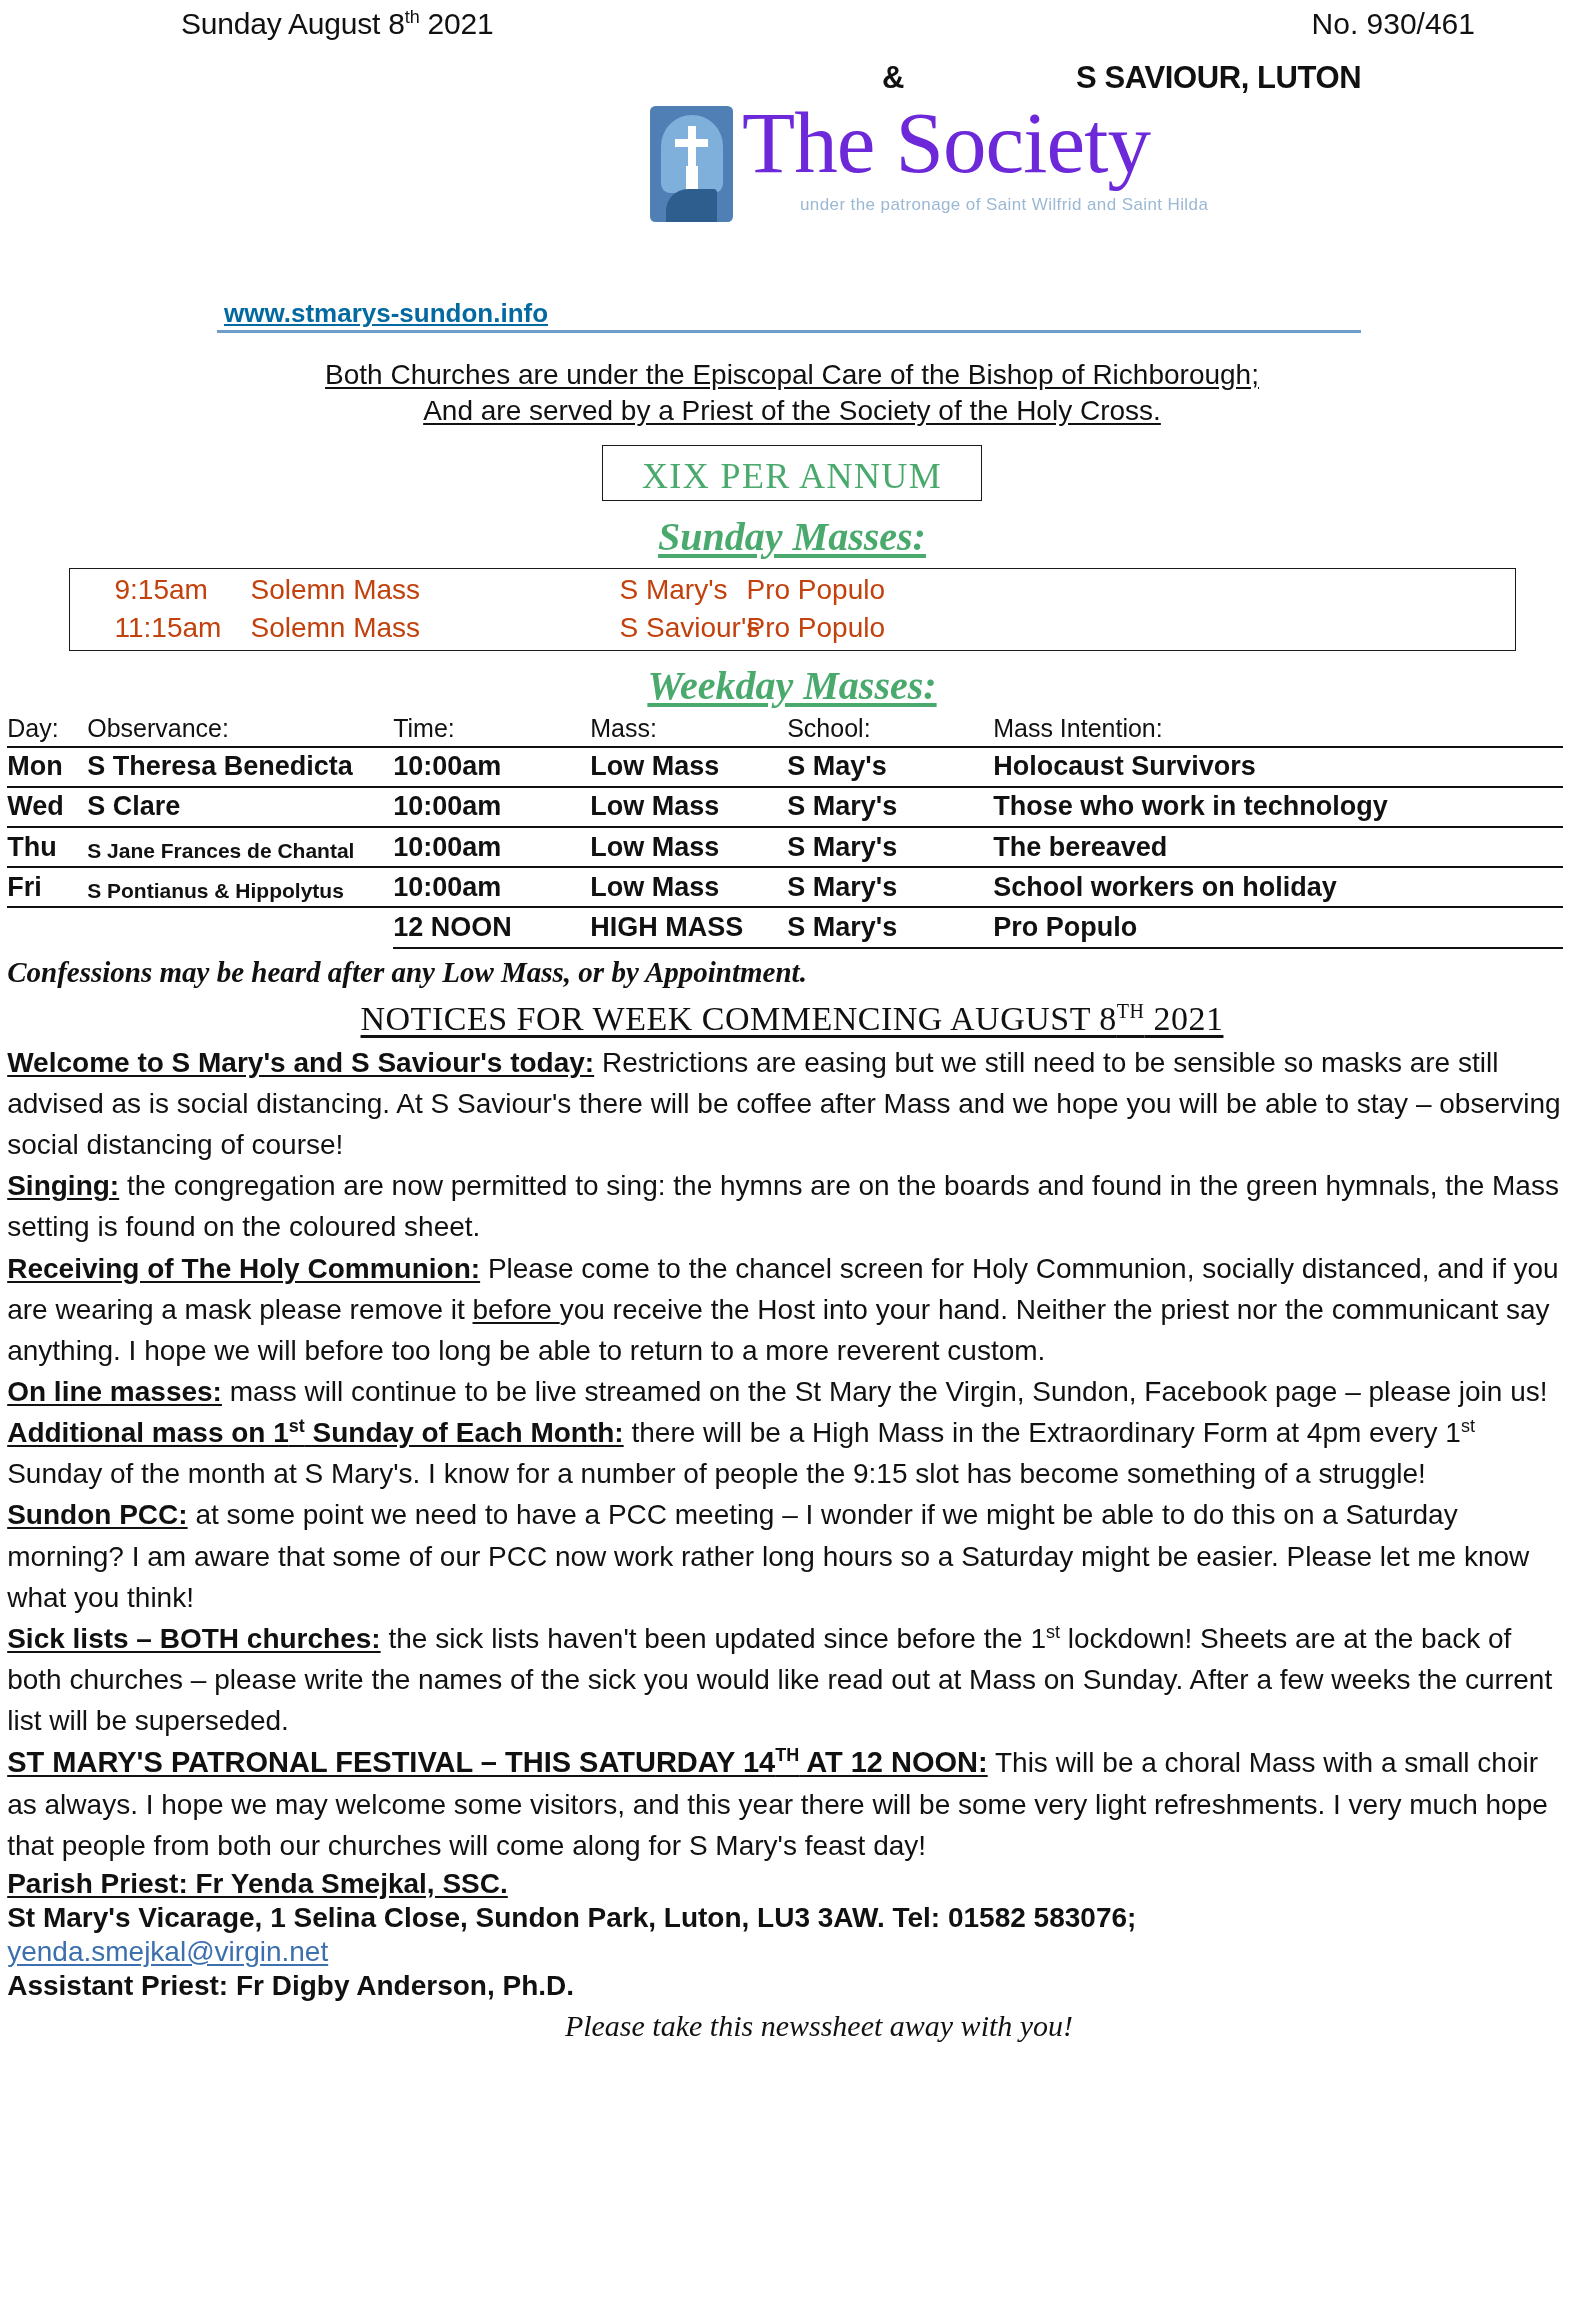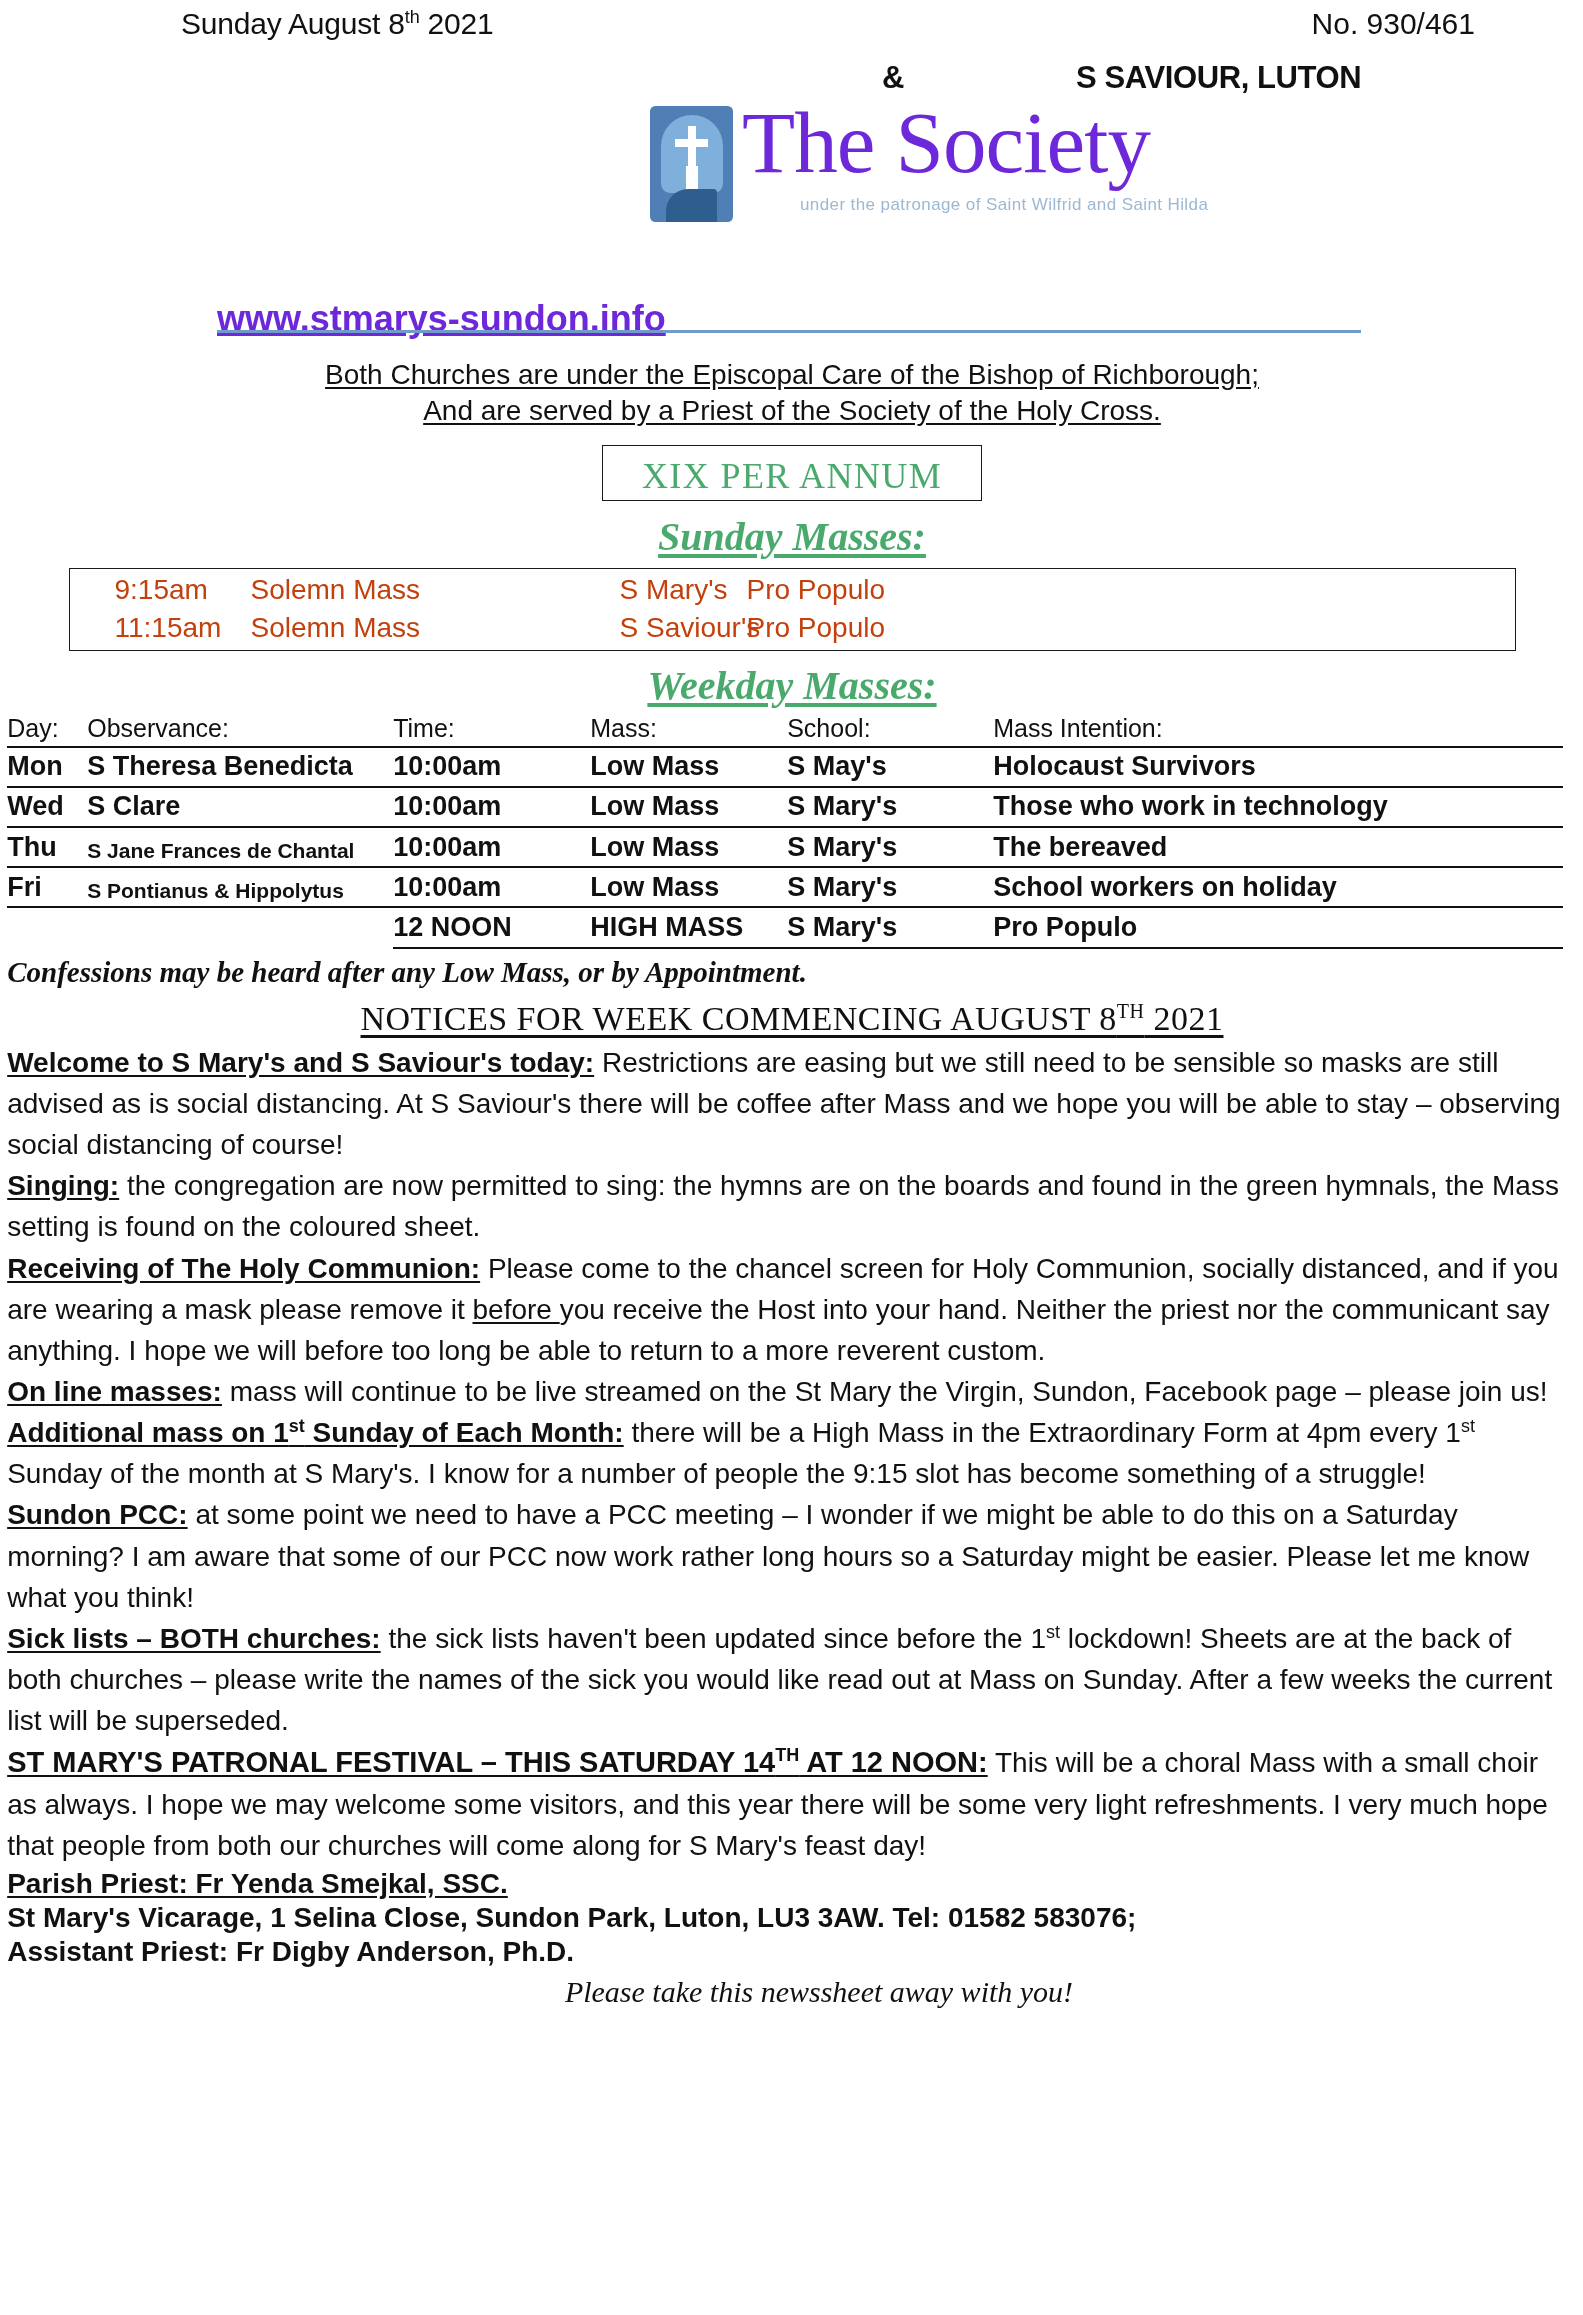--- a/index.html
+++ b/index.html
@@ -155,25 +155,25 @@
     position: absolute;
     left: 800px;
     top: 98px;
     font-size: 17px;
     color: #9bb8d4;
     letter-spacing: 0.4px;
     white-space: nowrap;
   }
   .site-url {
     position: absolute;
-    left: 217px;
+    left: 224px;
     top: 201px;
-    font-size: 36px;
-    font-weight: bold;
-    color: #6d28d9;
+    font-size: 26px;
+    font-weight: bold;
+    color: #0369a1;
     text-decoration: underline;
     white-space: nowrap;
   }
   .url-rule {
     position: absolute;
     left: 217px;
     top: 233px;
     width: 1144px;
     height: 2.7px;
     background: #6f9cc8;
@@ -488,17 +488,18 @@
   <p class="notice"><b class="lbl"><span>Additional mass on 1</span><sup>st</sup><span> Sunday of Each Month:</span></b><span> there will be a High Mass in the Extraordinary Form at 4pm every 1</span><sup>st</sup><span> Sunday of the month at S Mary's.  I know for a number of people the 9:15 slot has become something of a struggle!</span></p>
 
   <p class="notice"><b class="lbl">Sundon PCC:</b><span> at some point we need to have a PCC meeting – I wonder if we might be able to do this on a Saturday morning?  I am aware that some of our PCC now work rather long hours so a Saturday might be easier. Please let me know what you think!</span></p>
 
   <p class="notice"><b class="lbl">Sick lists – BOTH churches:</b><span> the sick lists haven't been updated since before the 1</span><sup>st</sup><span> lockdown!  Sheets are at the back of both churches – please write the names of the sick you would like read out at Mass on Sunday.  After a few weeks the current list will be superseded.</span></p>
 
   <p class="notice big-lbl"><b class="lbl"><span>ST MARY'S PATRONAL FESTIVAL – THIS SATURDAY 14</span><sup>TH</sup><span> AT 12 NOON:</span></b><span> This will be a choral Mass with a small choir as always.  I hope we may welcome some visitors, and this year there will be some very light refreshments. I very much hope that people from both our churches will come along for S Mary's feast day!</span></p>
 
   <div class="footer-line uline">Parish Priest: Fr Yenda Smejkal, SSC.</div>
   <div class="footer-line">St Mary's Vicarage, 1 Selina Close, Sundon Park, Luton, LU3 3AW. Tel: 01582 583076;</div>
+  <a class="email">yenda.smejkal@virgin.net</a>
   <div class="footer-line">Assistant Priest: Fr Digby Anderson, Ph.D.</div>
   <div class="takeaway">Please take this newssheet away with you!</div>
 
 </div>
 
 
 </body></html>

